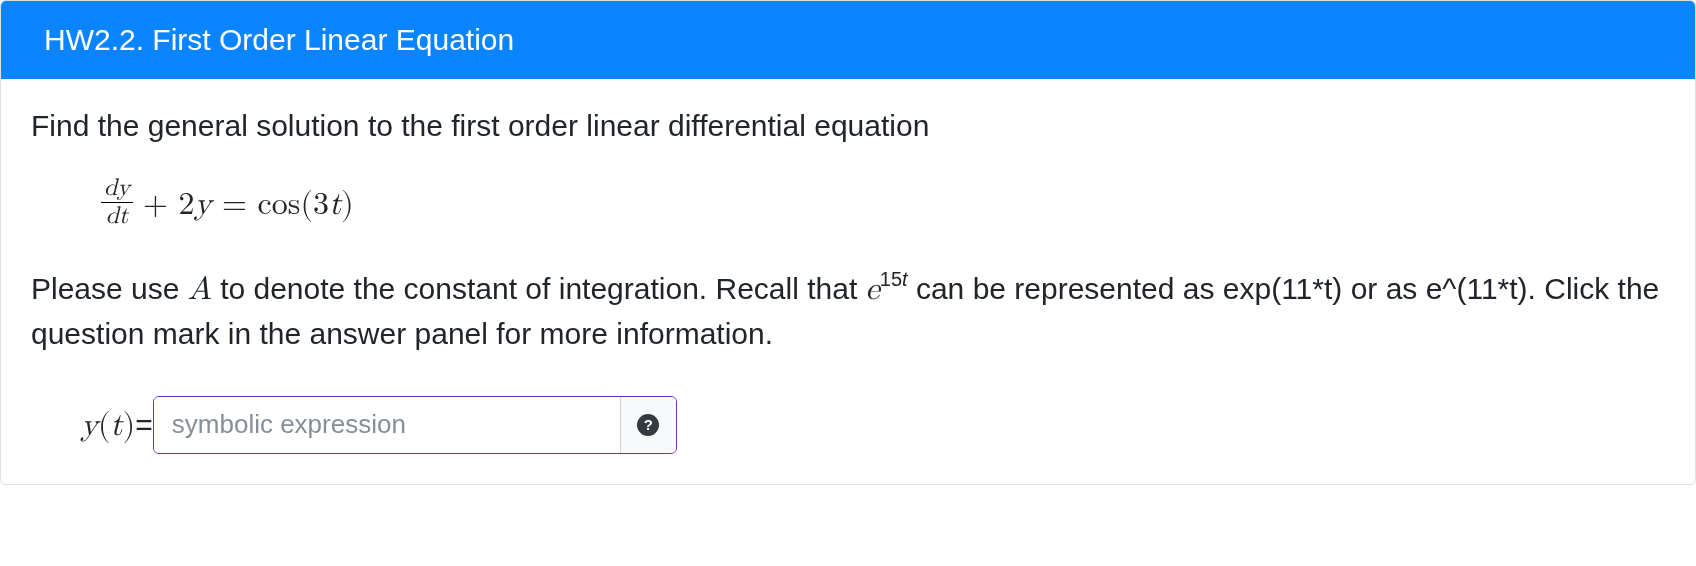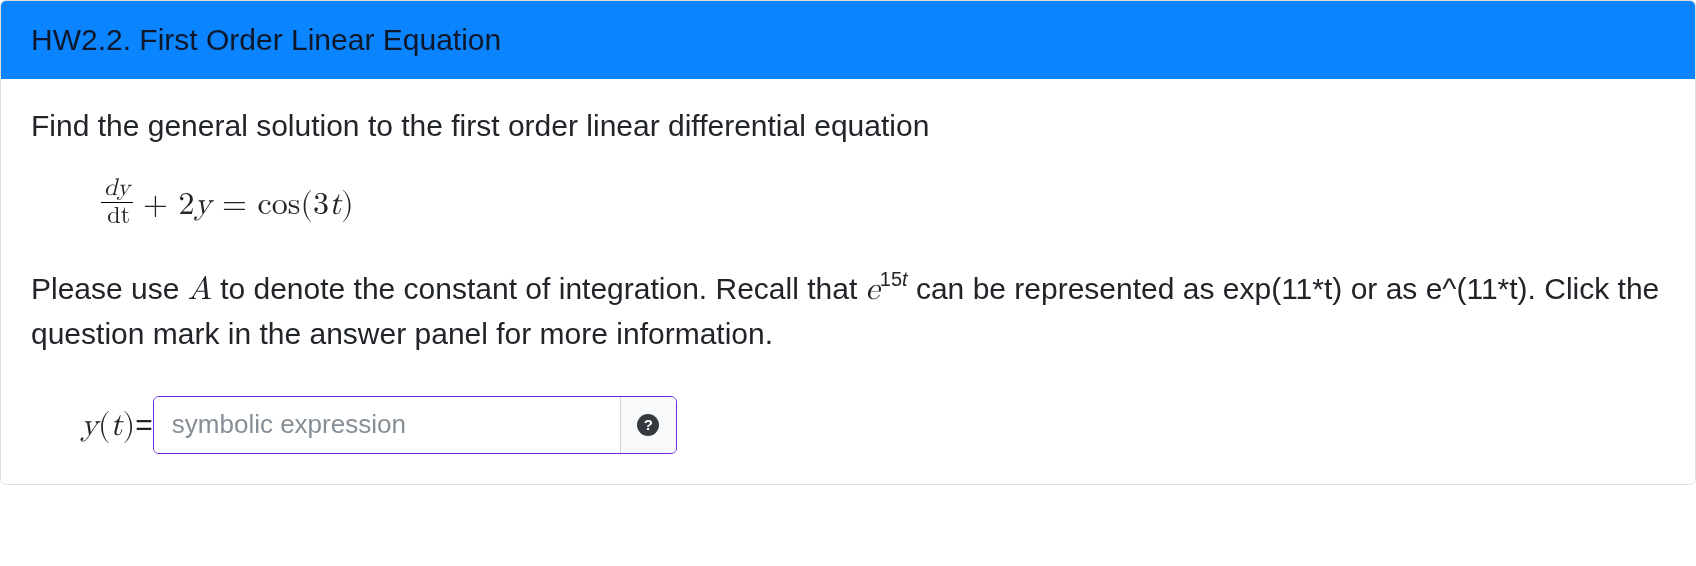--- a/index.html
+++ b/index.html
@@ -12,24 +12,24 @@
   .card {
     width: 1696px;
     border: 1px solid #e0e0e0;
     border-radius: 6px;
     overflow: hidden;
     box-sizing: border-box;
     margin: 0;
   }
   .header {
     background: #0a84ff;
-    color: #0f172a;
+    color: #ffffff;
     font-size: 30px;
     font-weight: 400;
-    padding: 22px 30px;
+    padding: 22px 43px;
   }
   .body {
     padding: 25px 30px 30px 30px;
     font-size: 30px;
     line-height: 1.45;
     color: #212529;
   }
   .prompt-para {
     margin: 0 0 30px 0;
   }
@@ -37,34 +37,35 @@
     margin: 0 0 35px 70px;
     font-family: "Latin Modern Math", "STIX Two Math", Cambria, "Times New Roman", serif;
     font-size: 32px;
     display: flex;
     align-items: center;
     gap: 10px;
   }
   .frac {
     display: inline-flex;
     flex-direction: column;
-    align-items: flex-end;
+    align-items: center;
     vertical-align: middle;
     font-size: 24px;
     line-height: 1.05;
     position: relative;
     top: -2px;
   }
   .frac .num {
     border-bottom: 1.5px solid #000;
     padding: 0 3px 1px 3px;
     font-style: italic;
   }
   .frac .den {
     padding: 1px 3px 0 3px;
+    font-style: italic;
   }
   .eq-rest {
     font-style: italic;
   }
   .eq-rest .upright { font-style: normal; }
   .hint-para {
     margin: 0 0 40px 0;
   }
   .mathvar {
     font-family: "Latin Modern Math", "STIX Two Math", Cambria, "Times New Roman", serif;

